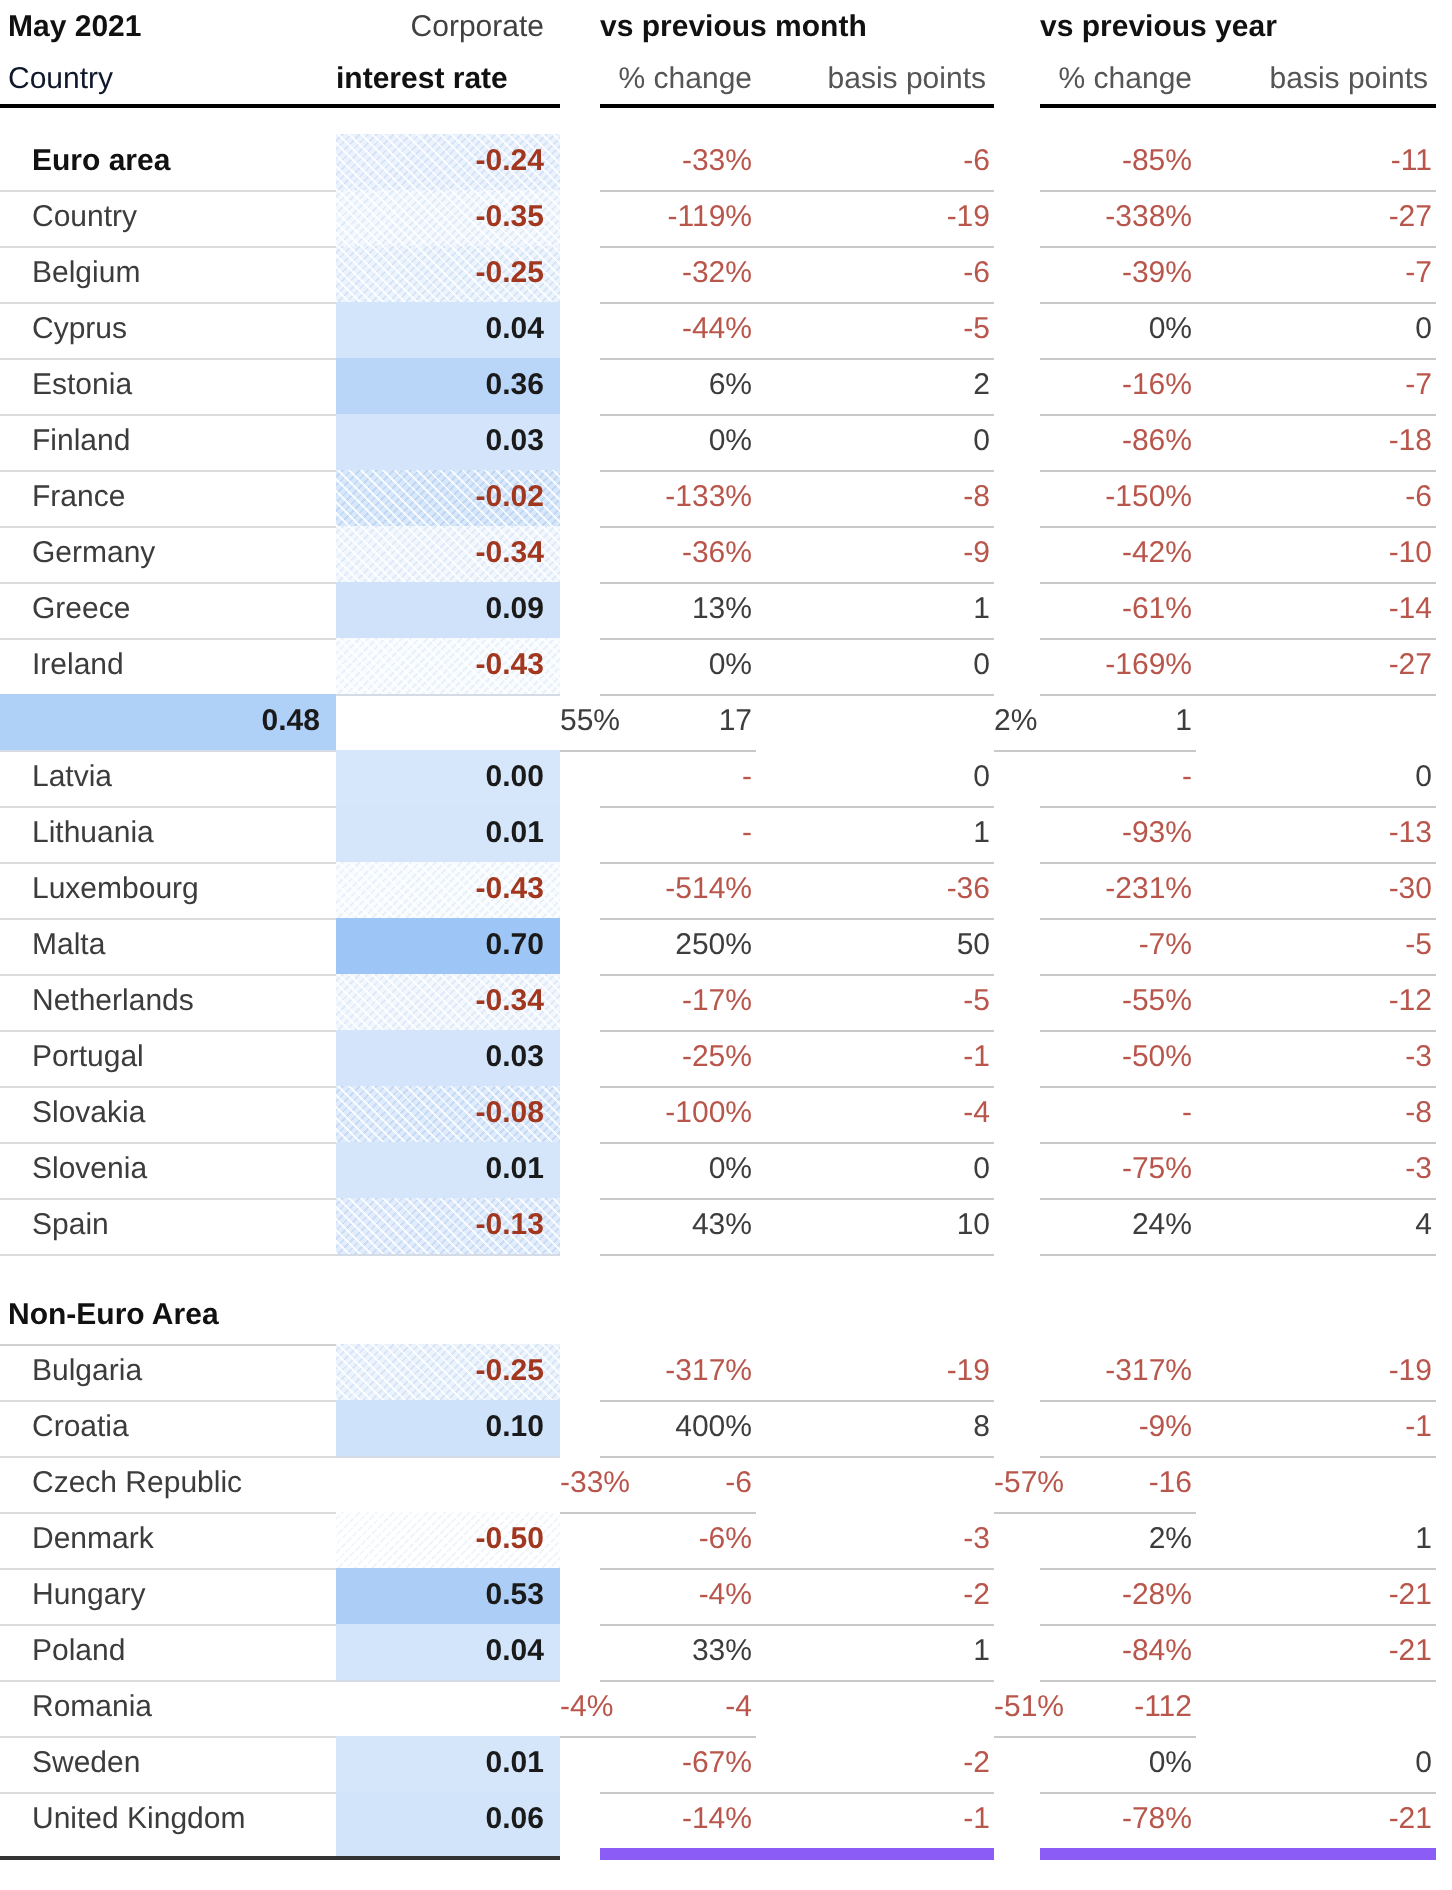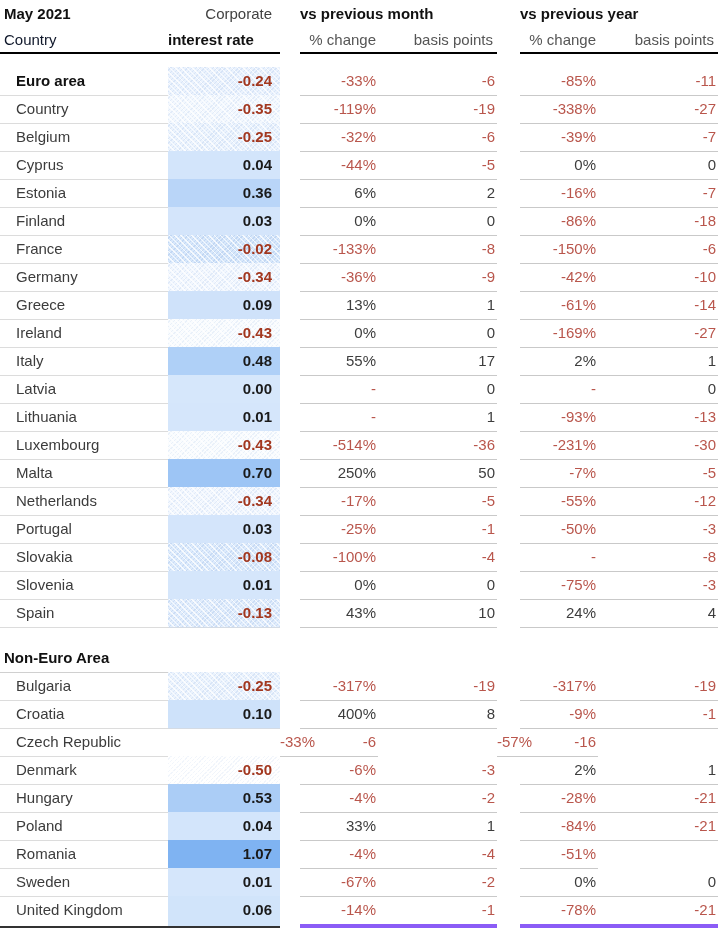--- a/index.html
+++ b/index.html
@@ -36,21 +36,21 @@
   .num.red{color:#b9564c;}
   .gapc{border-bottom:none;}
 
   .spacer-row{height:16px;}
   .srow{height:29px;}
   .srow > div{line-height:29px;font-size:15px;}
   .section-label{grid-column:1/3;font-weight:bold;color:#111;padding-left:4px;
                  border-bottom:1px solid #d0d0d0;}
 
   .last .country,.last .rate{border-bottom:2px solid #333;}
-  .last .num{border-bottom:4px solid #8b5cf6;}
+  .last .num{border-bottom:6px solid #8b5cf6;}
 </style>
 </head>
 <body>
 
 <div class="page">
 
   <div class="grid hrow">
     <div class="h-period">May 2021</div>
     <div class="h-corp">Corporate</div>
     <div></div>
@@ -165,21 +165,20 @@
         <div class="country">Ireland</div>
         <div class="rate neg" style="background-color: rgb(249, 252, 254); background-image: repeating-linear-gradient(45deg, rgba(255, 255, 255, 0.8) 0px, rgba(255, 255, 255, 0.8) 1px, rgba(255, 255, 255, 0) 1px, rgba(255, 255, 255, 0) 4px), repeating-linear-gradient(-45deg, rgba(122, 160, 218, 0.12) 0px, rgba(122, 160, 218, 0.12) 1px, rgba(122, 160, 218, 0) 1px, rgba(122, 160, 218, 0) 3px);">-0.43</div>
         <div class="gapc"></div>
         <div class="num">0%</div>
         <div class="num">0</div>
         <div class="gapc"></div>
         <div class="num red">-169%</div>
         <div class="num red">-27</div>
       </div>
       <div class="grid trow">
-        <div class="country">Italy</div>
         <div class="rate" style="background-color: rgb(175, 208, 247);">0.48</div>
         <div class="gapc"></div>
         <div class="num">55%</div>
         <div class="num">17</div>
         <div class="gapc"></div>
         <div class="num">2%</div>
         <div class="num">1</div>
       </div>
       <div class="grid trow">
         <div class="country">Latvia</div>
@@ -335,26 +334,26 @@
         <div class="rate" style="background-color: rgb(211, 229, 251);">0.04</div>
         <div class="gapc"></div>
         <div class="num">33%</div>
         <div class="num">1</div>
         <div class="gapc"></div>
         <div class="num red">-84%</div>
         <div class="num red">-21</div>
       </div>
       <div class="grid trow">
         <div class="country">Romania</div>
-        <div class="rate" style="background-color: rgb(127, 179, 242);">1.07</div>
         <div class="gapc"></div>
         <div class="num red">-4%</div>
         <div class="num red">-4</div>
         <div class="gapc"></div>
         <div class="num red">-51%</div>
+        <div class="num red">-112</div>
       </div>
       <div class="grid trow">
         <div class="country">Sweden</div>
         <div class="rate" style="background-color: rgb(213, 230, 251);">0.01</div>
         <div class="gapc"></div>
         <div class="num red">-67%</div>
         <div class="num red">-2</div>
         <div class="gapc"></div>
         <div class="num">0%</div>
         <div class="num">0</div>

